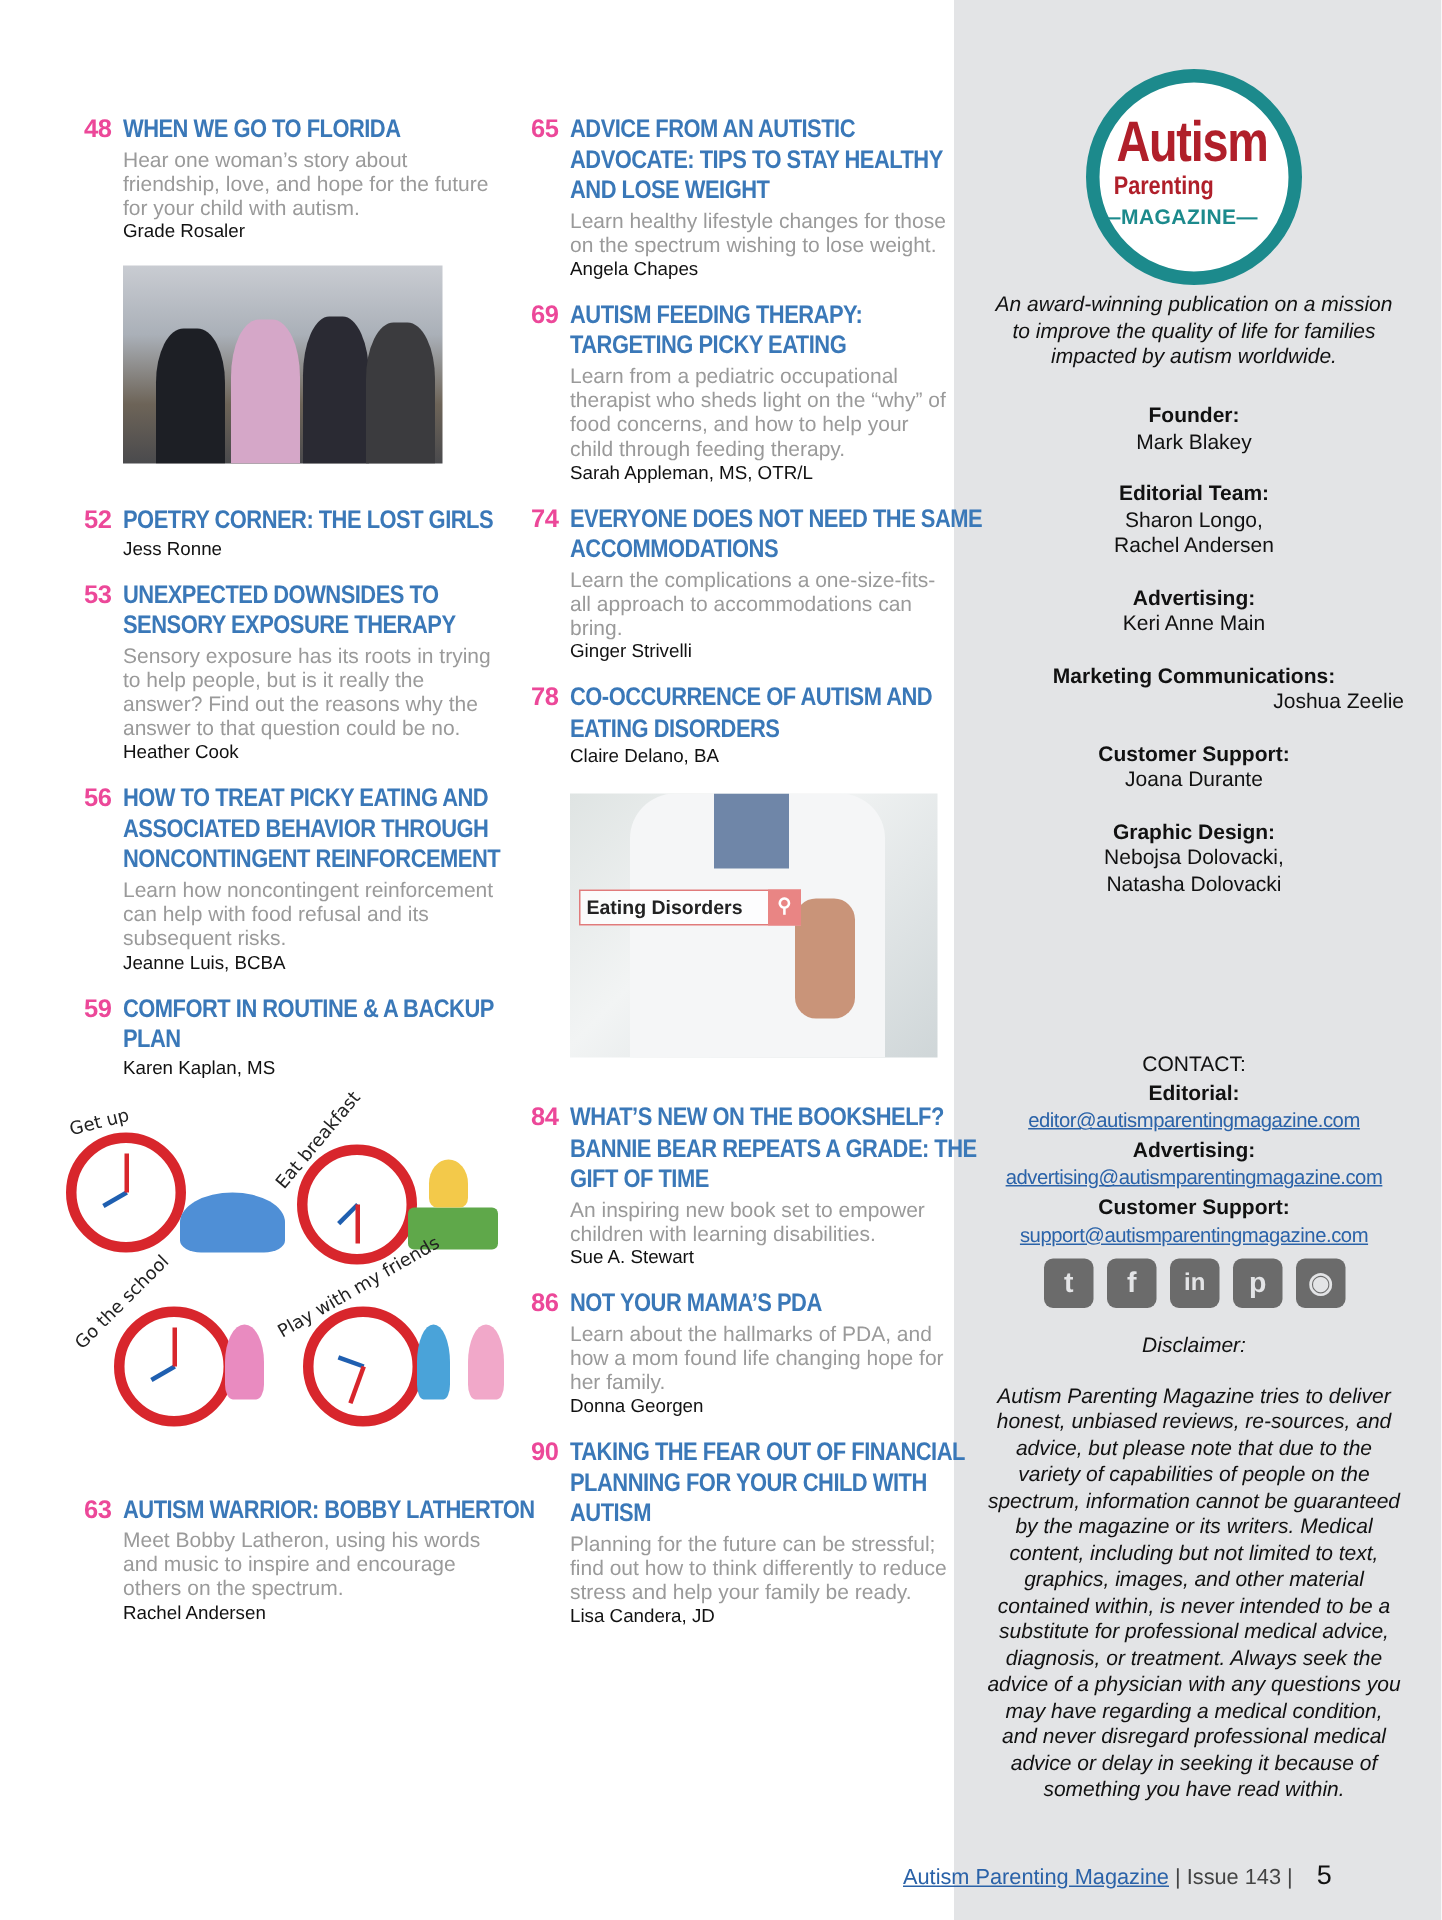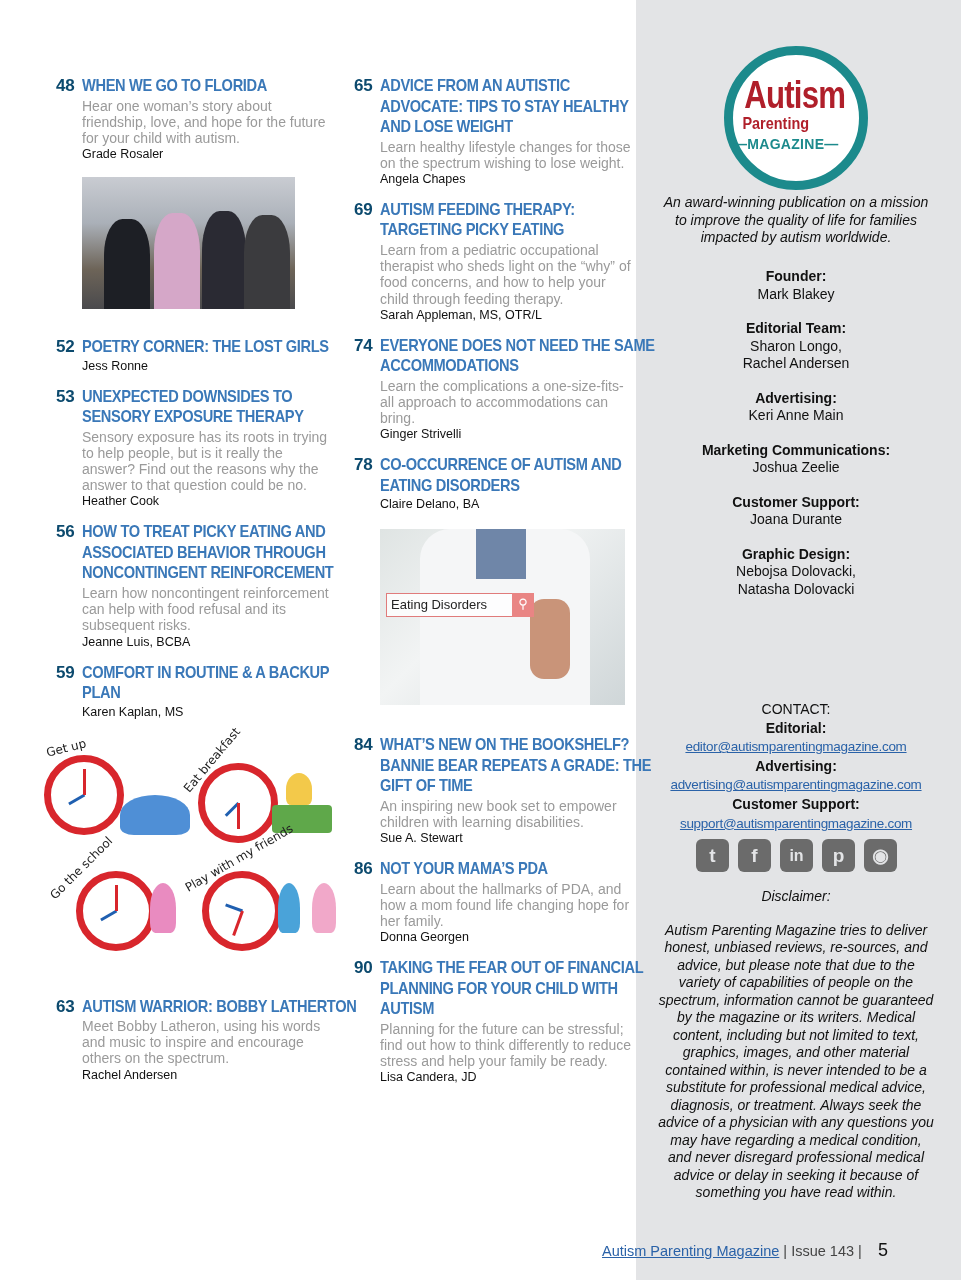--- a/index.html
+++ b/index.html
@@ -6,26 +6,26 @@
   html, body { width: 961px; height: 1280px; background: #ffffff; overflow: hidden; }
   body { position: relative; font-family: "Liberation Sans", sans-serif; color: #111; }
 
   .sidebar { position: absolute; left: 636px; top: 0; width: 325px; height: 1280px; background: #e3e4e6; }
 
   .col { position: absolute; top: 76px; width: 280px; }
   .col-left { left: 56px; }
   .col-mid { left: 354px; }
 
   .entry { position: relative; padding-left: 26px; margin-bottom: 12px; }
-  .entry .num { position: absolute; left: 0; top: 0; font-family: "Liberation Sans", sans-serif; font-weight: bold; color: #0c4a6e; font-size: 17px; line-height: 20px; letter-spacing: -0.3px; }
+  .entry .num { position: absolute; left: 0; top: 0; font-family: "Liberation Sans", sans-serif; font-weight: bold; color: #ec4899; font-size: 17px; line-height: 20px; letter-spacing: -0.3px; }
   .entry .title { font-family: "Liberation Sans", sans-serif; font-weight: bold; color: #3a78b8; font-size: 17px; line-height: 20.5px; text-transform: uppercase; letter-spacing: -0.4px; transform: scaleX(0.86); transform-origin: left; width: 320px; }
   .entry .desc { color: #9a9a9a; font-size: 14px; line-height: 16.2px; margin-top: 1px; }
   .entry .author { color: #111; font-size: 12.5px; line-height: 17px; }
 
-  .photo { background: #888; position: relative; overflow: hidden; }
+  .photo { background: #888; position: relative; overflow: hidden; font-weight: bold; }
   .photo-florida { width: 213px; height: 132px; margin: 14px 0 28px 26px; background: linear-gradient(180deg,#c9ccd2 0%,#aab0b8 35%,#6d6458 70%,#4a4a4d 100%); }
   .photo-florida .person { position: absolute; bottom: 0; border-radius: 40% 40% 0 0; }
   .photo-eating { width: 245px; height: 176px; margin: 16px 0 0 26px; background: linear-gradient(135deg,#dfe4e3 0%,#f2f4f4 40%,#cfd6d8 100%); }
 
   .searchbox { position: absolute; left: 6px; top: 64px; width: 148px; height: 24px; border: 1.5px solid #e07b7b; background: rgba(255,255,255,0.8); font-size: 13px; line-height: 21px; padding-left: 4px; color: #222; }
   .searchbtn { position: absolute; right: -1px; top: -1px; width: 22px; height: 24px; background: #e98584; color: #fff; font-size: 13px; text-align: center; line-height: 22px; }
 
   .clocks { width: 310px; height: 212px; margin: 8px 0 52px -16px; position: relative; }
   .clock { position: absolute; width: 80px; height: 80px; border-radius: 50%; border: 7px solid #d8262c; background: #fff; }
   .clock .hand-h { position: absolute; left: 50%; top: 50%; width: 3px; height: 18px; background: #1f5fb0; transform-origin: 50% 100%; margin-left: -1.5px; margin-top: -18px; }
@@ -212,21 +212,21 @@
     <div class="role">Editorial Team:</div>
     <div style="white-space:pre-line;">Sharon Longo,
 Rachel Andersen</div>
   </div>
   <div class="grp">
     <div class="role">Advertising:</div>
     <div style="white-space:pre-line;">Keri Anne Main</div>
   </div>
   <div class="grp">
     <div class="role">Marketing Communications:</div>
-    <div style="white-space:pre-line;">Joshua Zeelie</div>
+    <div style="white-space:pre-line;text-align:right;">Joshua Zeelie</div>
   </div>
   <div class="grp">
     <div class="role">Customer Support:</div>
     <div style="white-space:pre-line;">Joana Durante</div>
   </div>
   <div class="grp">
     <div class="role">Graphic Design:</div>
     <div style="white-space:pre-line;">Nebojsa Dolovacki,
 Natasha Dolovacki</div>
   </div>

